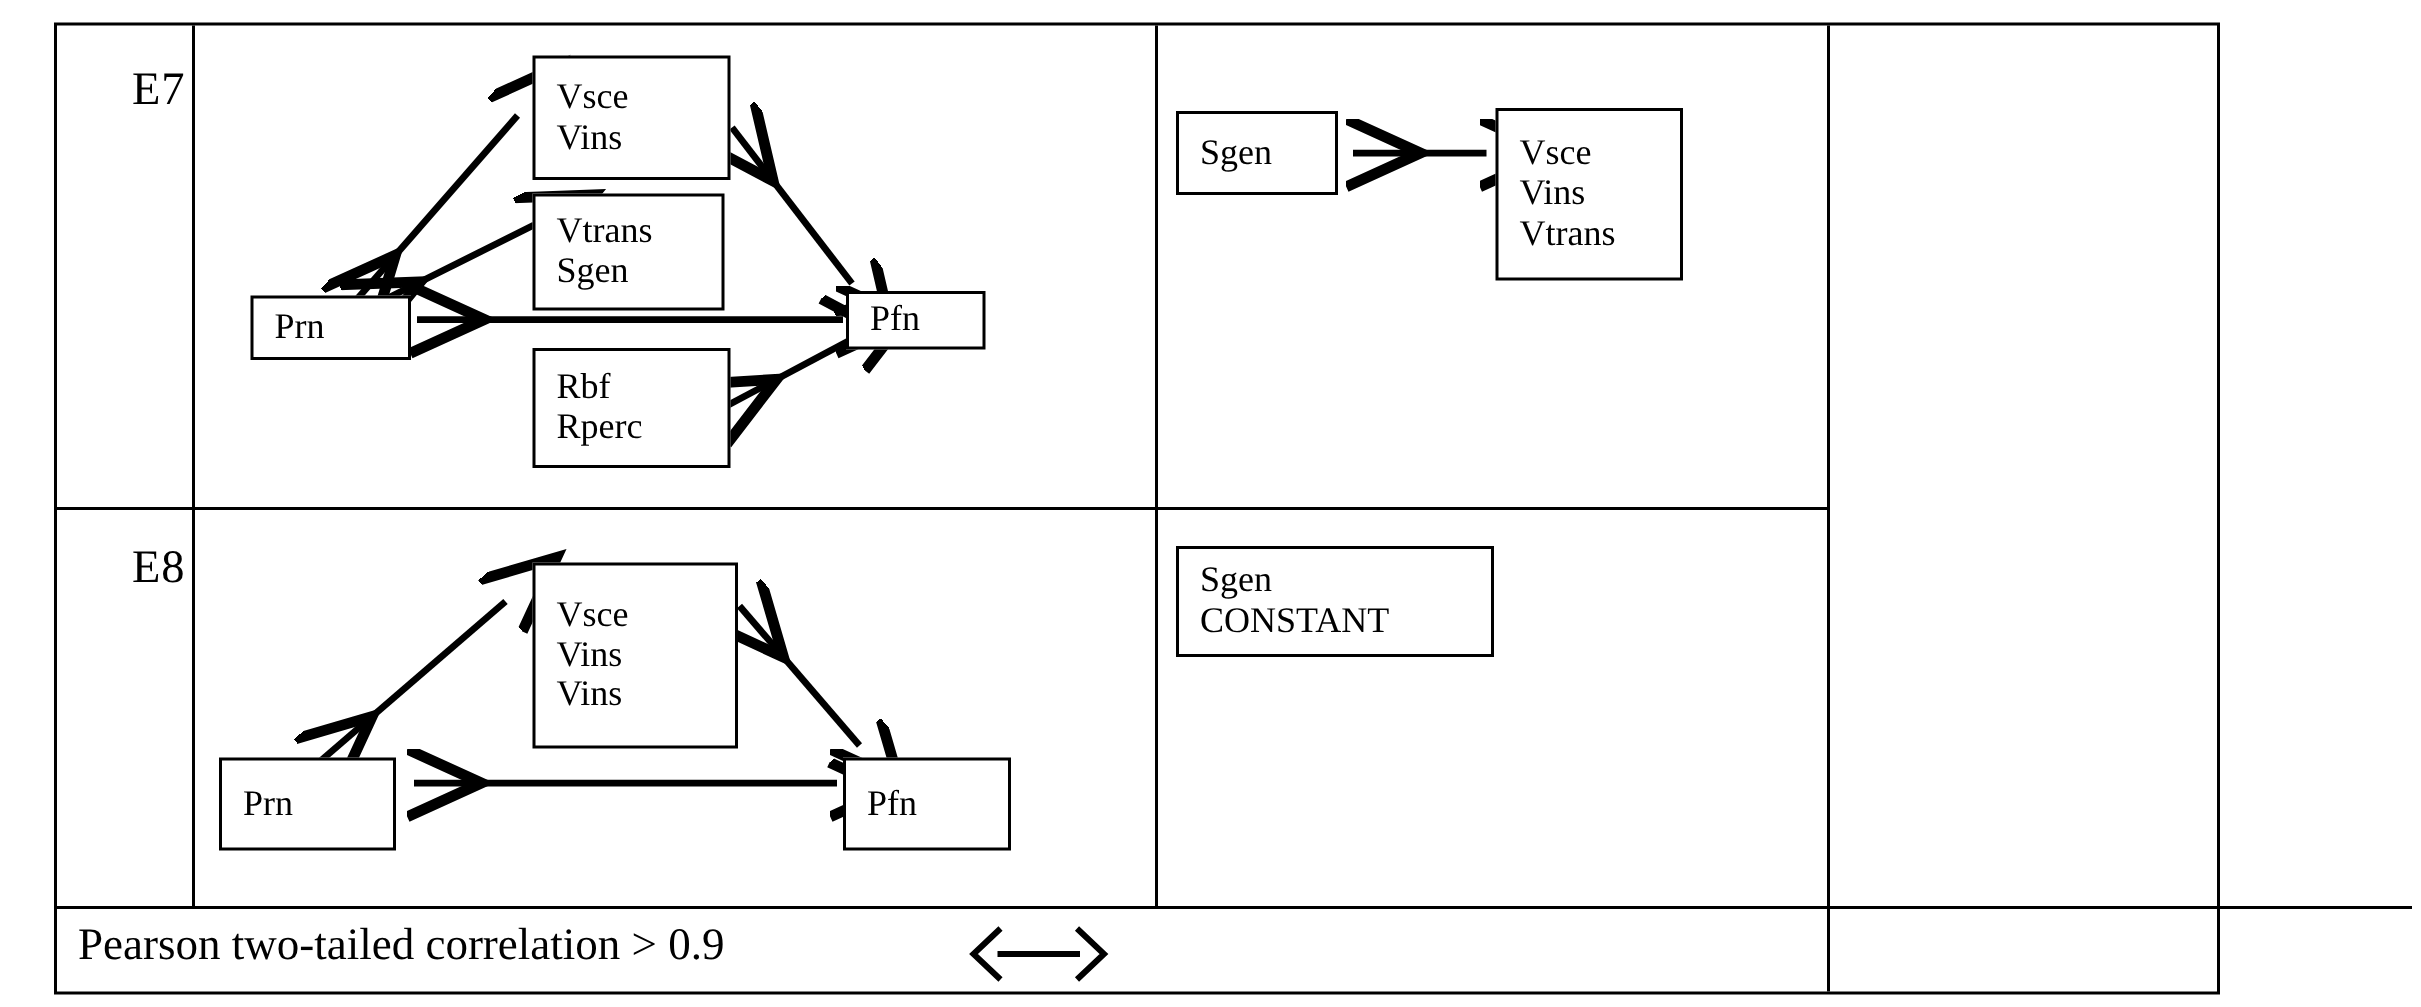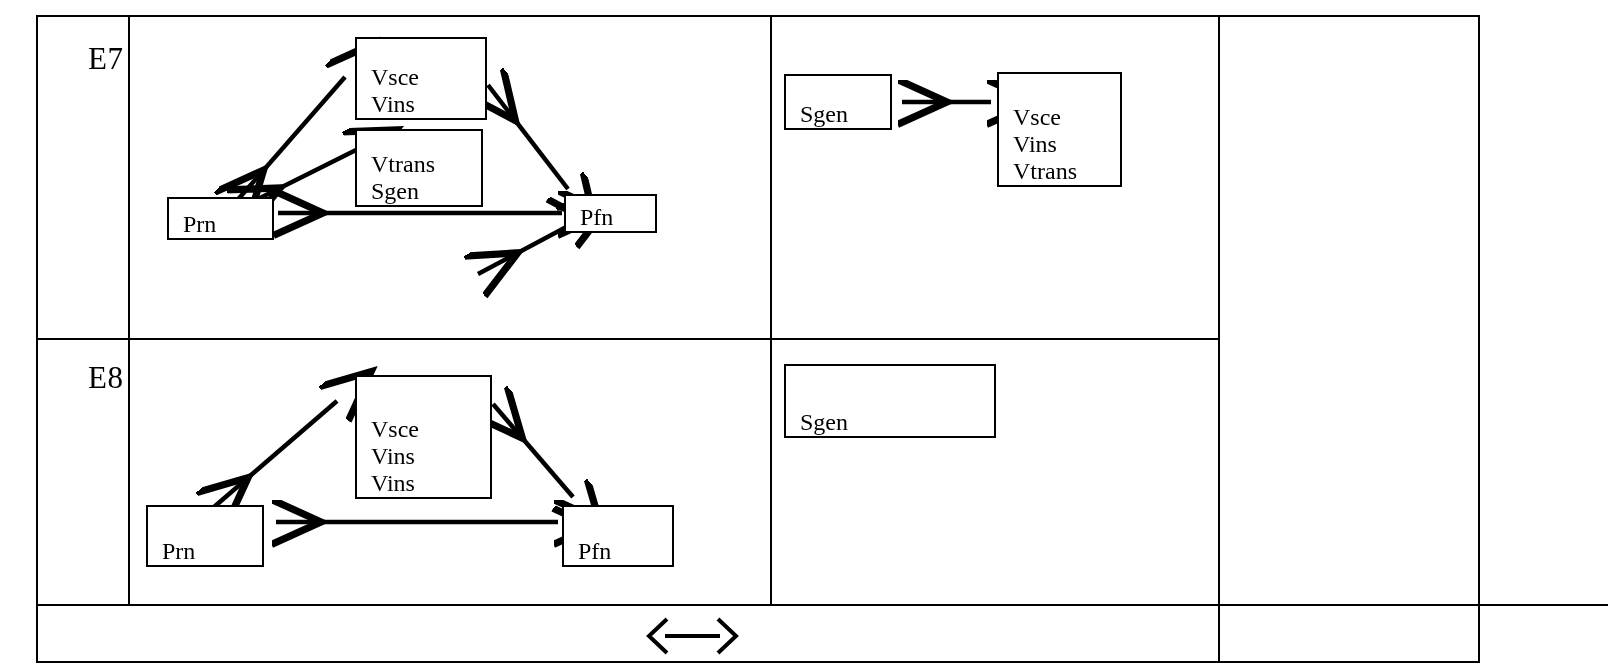--- a/index.html
+++ b/index.html
@@ -72,21 +72,21 @@
   
   .node {
     position: absolute;
     box-sizing: border-box;
     border: 2.5px solid #000;
     background: #fff;
     font-size: 24px;
     line-height: 1.12;
     display: flex;
     flex-direction: column;
-    justify-content: flex-end;
+    justify-content: center;
     z-index: 3;
   }
   .node .line { display: block; white-space: nowrap; }
   .node.padleft { padding-left: 14px; }
 
   
   .footer-text {
     position: absolute;
     left: 14px;
     top: 598px;
@@ -153,20 +153,24 @@
     <div class="node padleft" style="left:317px; top:20px; width:132px; height:83px;">
       <span class="line">Vsce</span>
       <span class="line">Vins</span>
     </div>
 
     <div class="node padleft" style="left:317px; top:112px; width:128px; height:78px;">
       <span class="line">Vtrans</span>
       <span class="line">Sgen</span>
     </div>
 
+    <div class="node padleft" style="left:317px; top:215px; width:132px; height:80px;">
+      <span class="line">Rbf</span>
+      <span class="line">Rperc</span>
+    </div>
 
     <div class="node padleft" style="left:526px; top:177px; width:93px; height:39px;">
       <span class="line">Pfn</span>
     </div>
 
     <svg class="arrows" width="1180" height="321">
       <g stroke="#000" stroke-width="4.5" fill="none" marker-start="url(#ah)" marker-end="url(#ah)">
         <line x1="864" y1="85" x2="953" y2="85"></line>
       </g>
     </svg>
@@ -205,24 +209,26 @@
       <span class="line">Vins</span>
       <span class="line">Vins</span>
     </div>
 
     <div class="node padleft" style="left:524px; top:488px; width:112px; height:62px;">
       <span class="line">Pfn</span>
     </div>
 
     <div class="node padleft" style="left:746px; top:347px; width:212px; height:74px;">
       <span class="line">Sgen</span>
+      <span class="line">CONSTANT</span>
     </div>
 
     <div style="position:absolute; left:1182px; top:323px; width:388px; height:264px;"></div>
 
+    <div class="footer-text">Pearson two-tailed correlation &gt; 0.9</div>
 
     <svg class="footer-arrow" viewBox="0 0 95 46">
       <g stroke="#000" stroke-width="4" fill="none" stroke-linecap="butt">
         <line x1="20" y1="23" x2="75" y2="23"></line>
         <path d="M22,6 L4,23 L22,40"></path>
         <path d="M73,6 L91,23 L73,40"></path>
       </g>
     </svg>
 
     <div style="position:absolute; left:1182px; top:589px; width:388px; height:55px;"></div>

